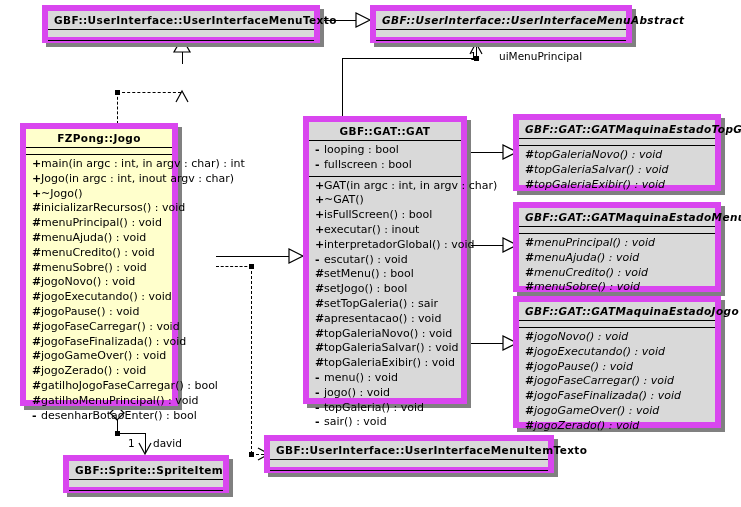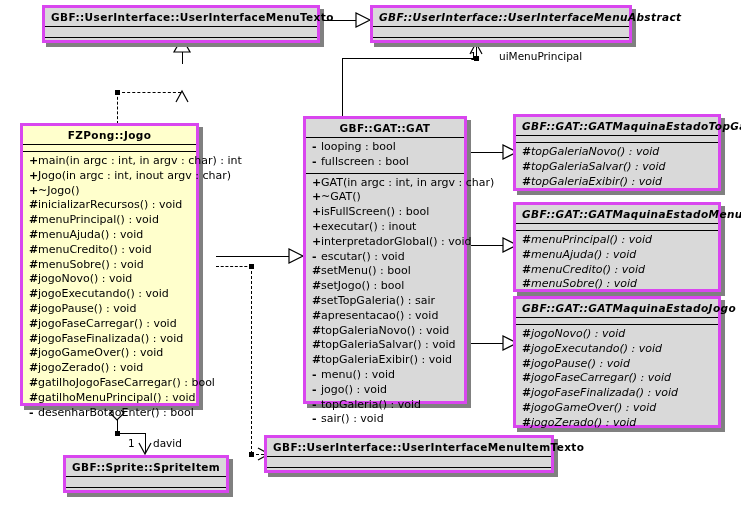--- a/index.html
+++ b/index.html
@@ -13,21 +13,21 @@
     height: 507px;
     background: #ffffff;
     font-family: "DejaVu Sans", sans-serif;
     overflow: hidden;
   }
 
   
   .umlbox {
     position: absolute;
     box-sizing: border-box;
-    border: 3px solid #d946ef;
+    border: 6px solid #d946ef;
     background: #d9d9d9;
     box-shadow: 4px 4px 0 0 #808080;
     z-index: 5;
   }
   .umlbox.yellow { background: #ffffcc; }
 
   .umlbox .title {
     box-sizing: border-box;
     text-align: center;
     font-size: 10.5px;
@@ -189,21 +189,21 @@
 
   <div class="umlbox" style="left:370px; top:5px; width:262px; height:38px;">
     <div class="title ital">GBF::UserInterface::UserInterfaceMenuAbstract</div>
     <div class="sep"></div>
     <div class="compartment empty"></div>
     <div class="sep"></div>
     <div class="compartment empty"></div>
   </div>
 
 
-  <div class="umlbox yellow" style="left:20px; top:123px; width:179px; height:283px;">
+  <div class="umlbox yellow" style="left:20px; top:123px; width:158px; height:283px;">
     <div class="title">FZPong::Jogo</div>
     <div class="sep"></div>
     <div class="compartment empty" style="height:6px;"></div>
     <div class="sep"></div>
     <div class="compartment" id="jogo-ops">
         <div class="member"><span class="vis">+</span><span>main(in argc : int, in argv : char) : int</span></div>
         <div class="member"><span class="vis">+</span><span>Jogo(in argc : int, inout argv : char)</span></div>
         <div class="member"><span class="vis">+</span><span>~Jogo()</span></div>
         <div class="member"><span class="vis">#</span><span>inicializarRecursos() : void</span></div>
         <div class="member"><span class="vis">#</span><span>menuPrincipal() : void</span></div>

